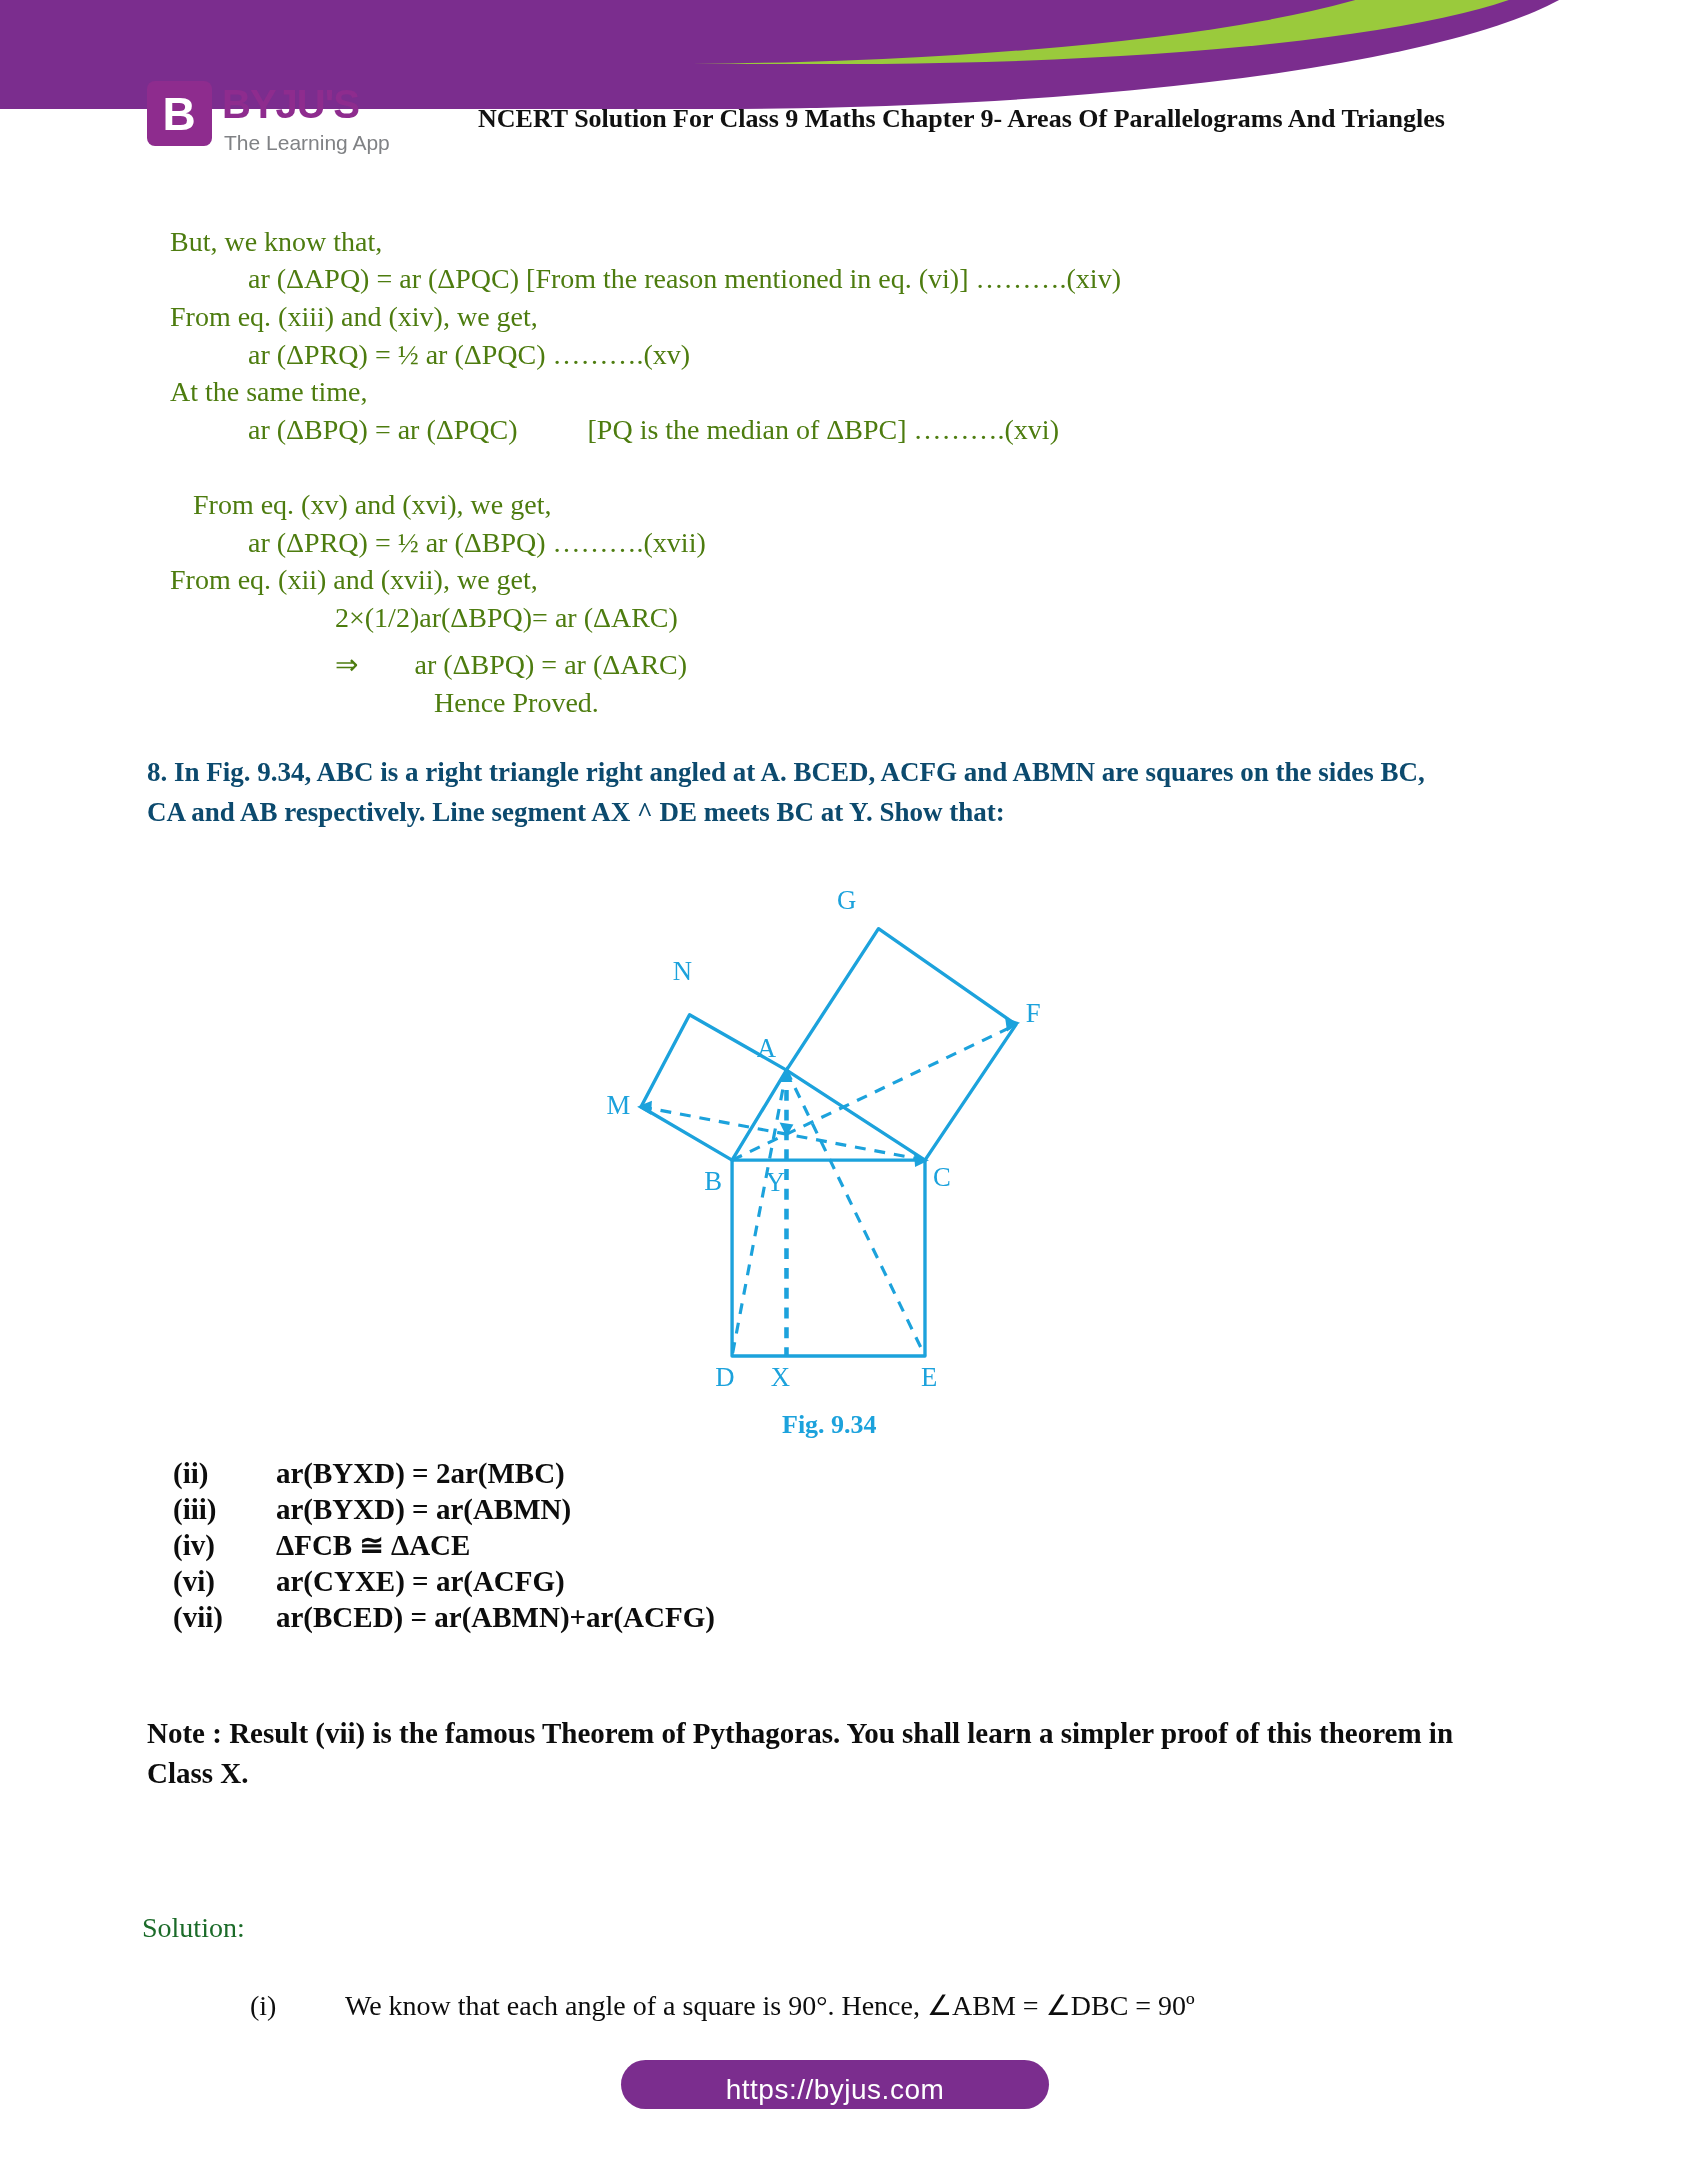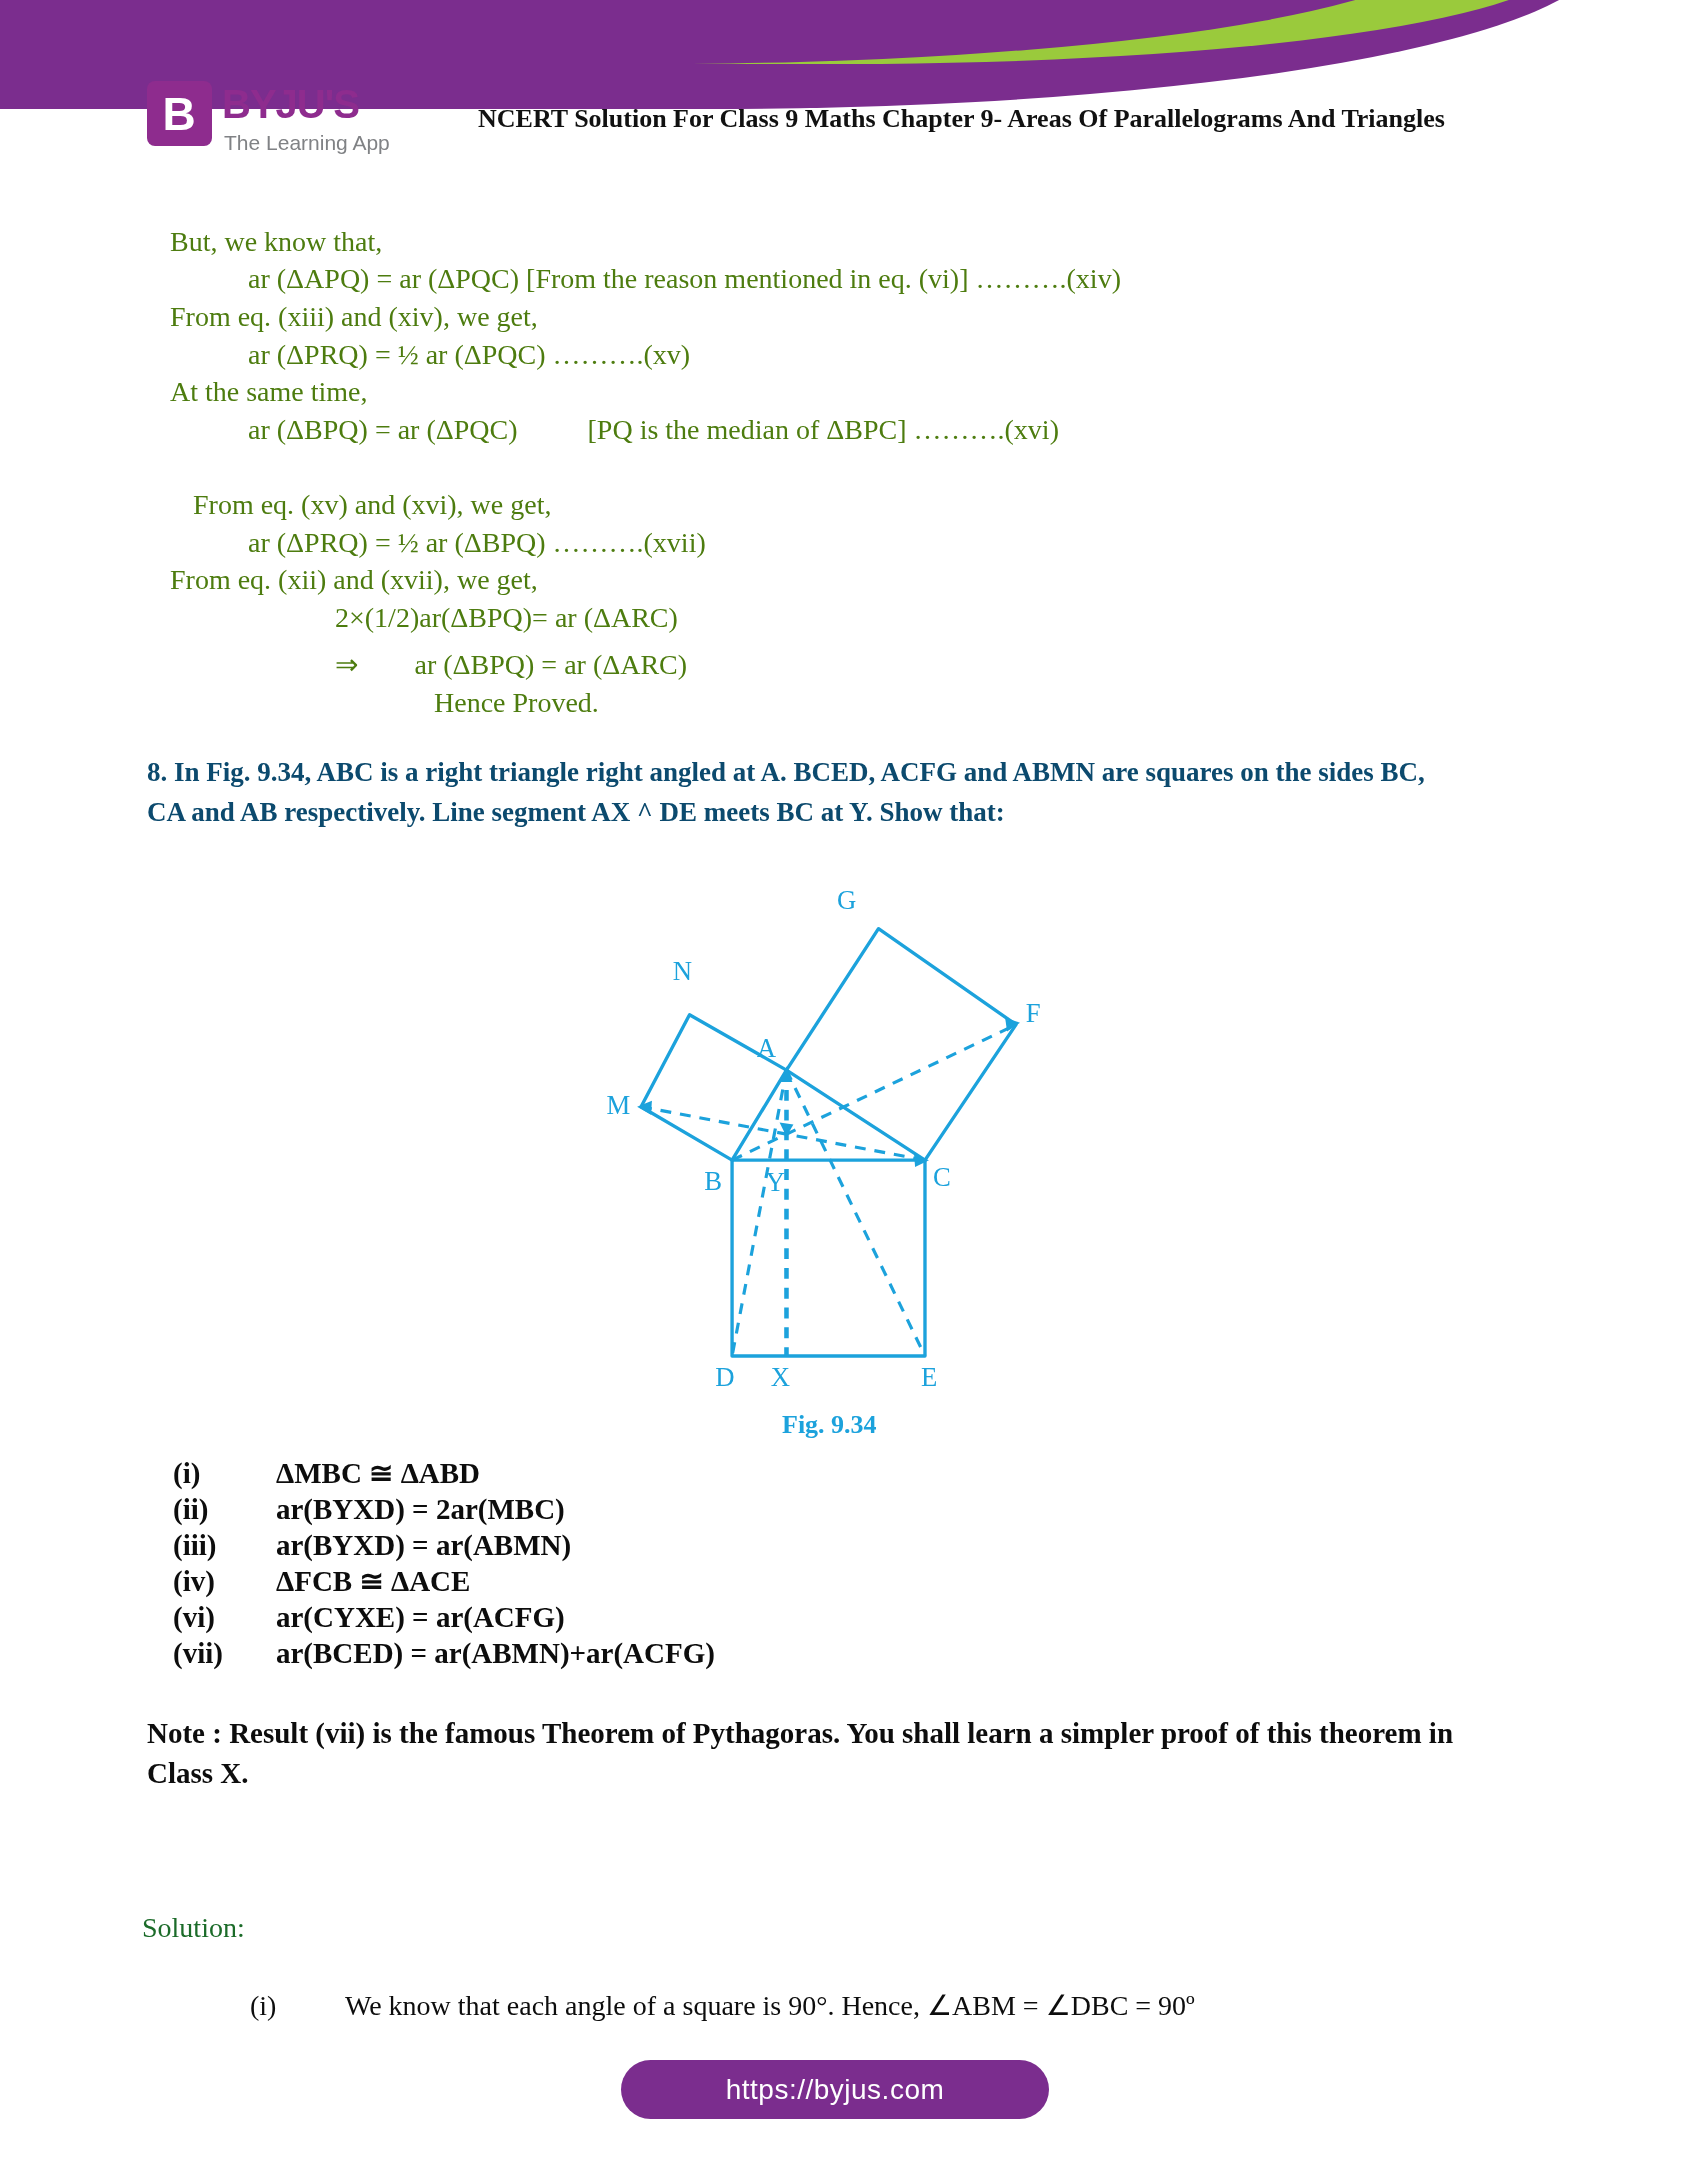--- a/index.html
+++ b/index.html
@@ -195,21 +195,21 @@
     color: #0d0d0d;
     white-space: pre;
   }
   #solution-item .snum { display: inline-block; width: 95px; }
 
   
   #footer-button {
     position: absolute;
     left: 621px; top: 2060px;
     width: 428px;
-    height: 59px;
+    height: 49px;
     background: #7B2D8E;
     border-radius: 32px;
     color: #ffffff;
     font-family: "Liberation Sans", sans-serif;
     font-size: 28px;
     line-height: 59px;
     text-align: center;
     letter-spacing: 0.5px;
   }
 </style>
@@ -294,21 +294,20 @@
       <text x="163" y="520">D</text>
       <text x="219" y="520">X</text>
       <text x="371" y="520">E</text>
     </g>
   </svg>
 </div>
 
 <div id="fig-caption">Fig. 9.34</div>
 
 <div id="showlist">
-    <div class="row"><span class="num">(i)</span><span>ΔMBC ≅ ΔABD</span></div>
     <div class="row"><span class="num">(ii)</span><span>ar(BYXD) = 2ar(MBC)</span></div>
     <div class="row"><span class="num">(iii)</span><span>ar(BYXD) = ar(ABMN)</span></div>
     <div class="row"><span class="num">(iv)</span><span>ΔFCB ≅ ΔACE</span></div>
     <div class="row"><span class="num">(vi)</span><span>ar(CYXE) = ar(ACFG)</span></div>
     <div class="row"><span class="num">(vii)</span><span>ar(BCED) = ar(ABMN)+ar(ACFG)</span></div>
   </div>
 
 <div id="note-text">Note : Result (vii) is the famous Theorem of Pythagoras. You shall learn a simpler proof of this theorem in Class X.</div>
 
 <div id="solution-label">Solution:</div>

